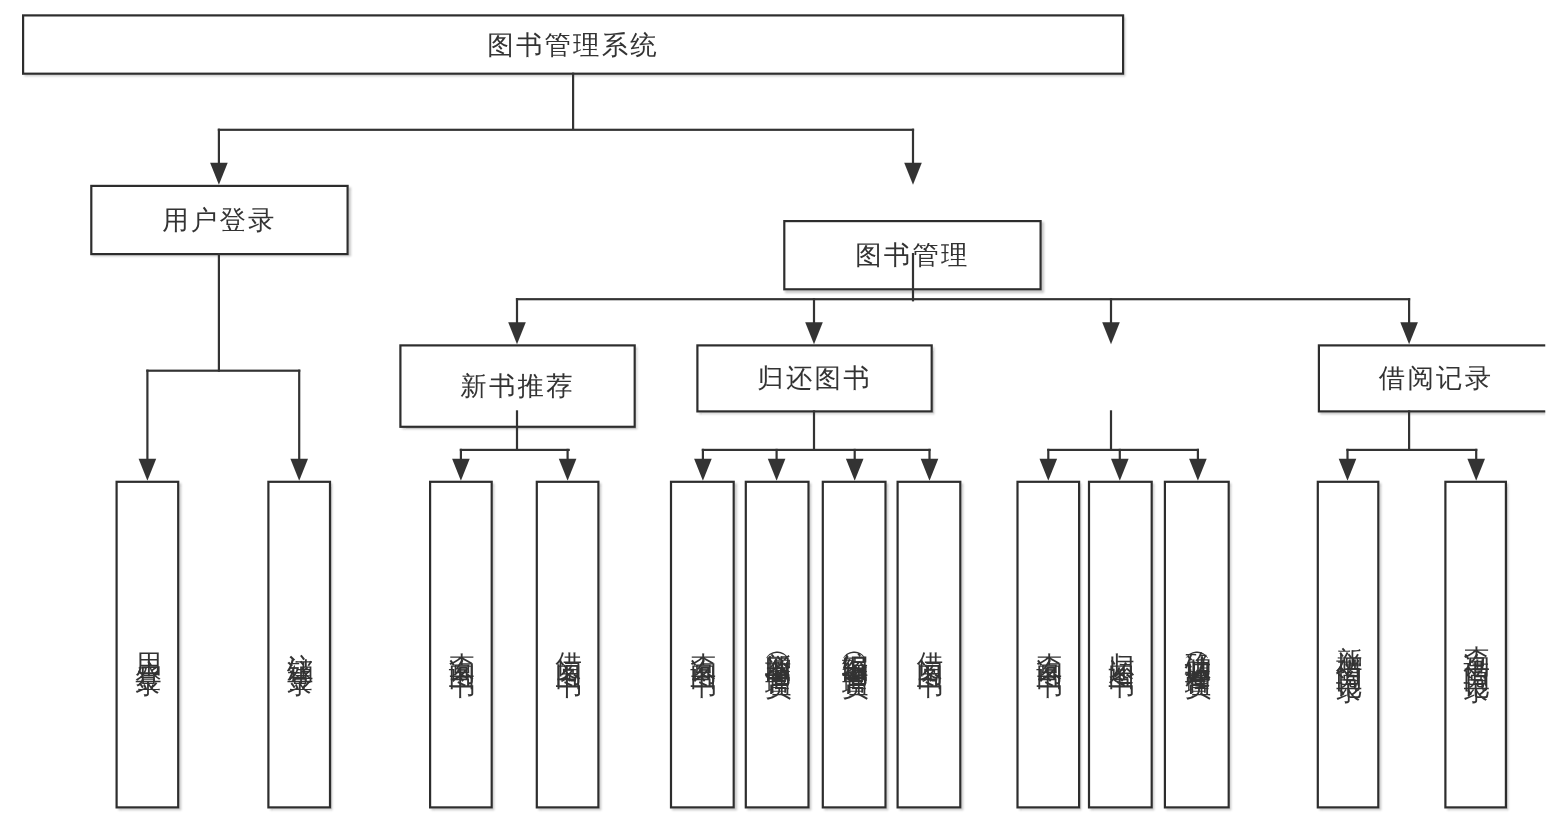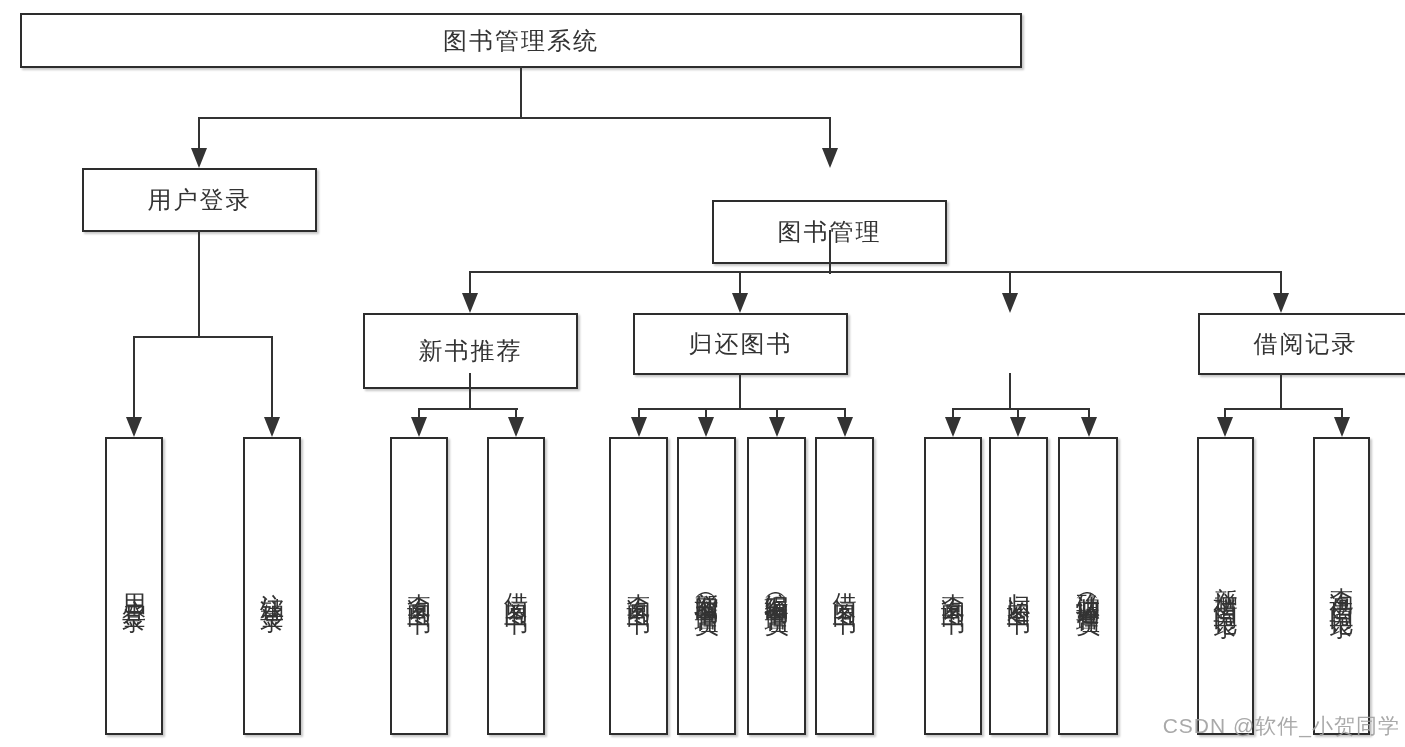--- a/index.html
+++ b/index.html
@@ -152,15 +152,14 @@
     <span class="vlabel" style="letter-spacing:3px;">确认归还（管理员）</span>
   </div>
 
   <div class="box" style="left:1197px;top:437px;width:57px;height:298px;">
     <span class="vlabel">新增借阅记录</span>
   </div>
   <div class="box" style="left:1313px;top:437px;width:57px;height:298px;">
     <span class="vlabel">查询借阅记录</span>
   </div>
 
-  <div class="watermark">CSDN @软件_小贺同学</div>
 
 </div>
 
 </body></html>

